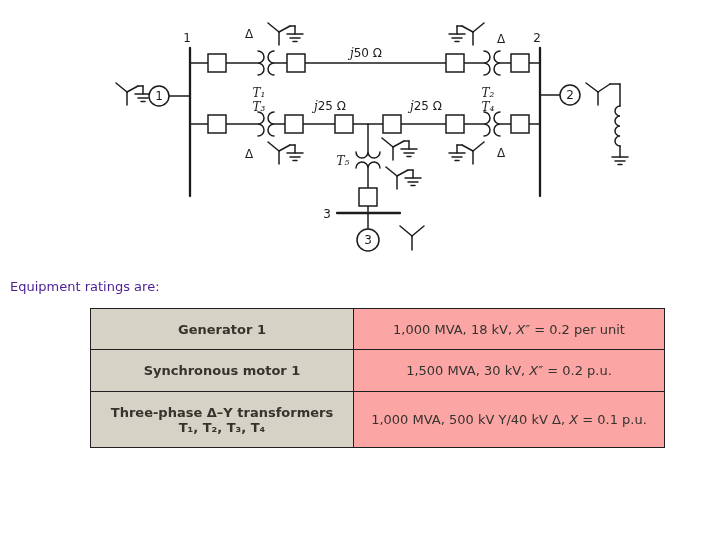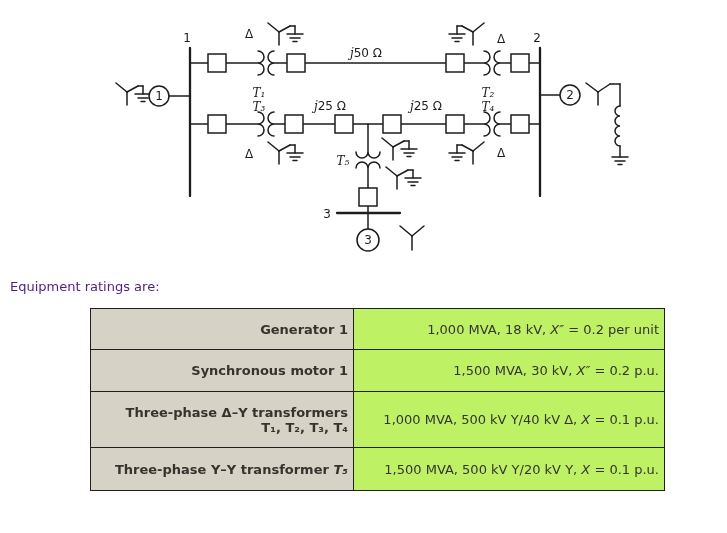--- a/index.html
+++ b/index.html
@@ -26,25 +26,25 @@
   .heading{
     position:absolute;left:10px;top:279px;
     font-size:13px;color:#4c1d95;
   }
   table.ratings{
     position:absolute;left:90px;top:308px;
     border-collapse:collapse;table-layout:fixed;
   }
   table.ratings td{
     border:1.5px solid var(--border);
-    padding:2px 5px;text-align:right;vertical-align:middle;
+    padding:2px 5px;text-align:center;vertical-align:middle;
     font-size:13px;color:var(--text);
   }
   td.lbl{width:252px;background:var(--label-bg);font-weight:bold;}
-  td.val{width:300px;background:#bef264;}
+  td.val{width:300px;background:#fca5a5;}
   tr.r1 td{height:36px;} tr.r2 td{height:38px;} tr.r3 td{height:37px;}
   tr.r4 td{height:51px;} tr.r5 td{height:38px;}
   .sym,.tail{font-style:italic;}
   .line2{}
   .line2:empty{display:none;}
 </style>
 </head>
 <body>
 
 <svg id="diagram" width="727" height="272" viewBox="0 0 727 272">
@@ -175,18 +175,14 @@
       <td class="val"><span>1,000 MVA, 18 kV, </span><span class="sym">X″</span><span> = 0.2 per unit</span></td>
     </tr>
     <tr class="r3">
       <td class="lbl"><span>Synchronous motor 1</span><span class="tail"></span></td>
       <td class="val"><span>1,500 MVA, 30 kV, </span><span class="sym">X″</span><span> = 0.2 p.u.</span></td>
     </tr>
     <tr class="r4">
       <td class="lbl"><span>Three-phase Δ–Y transformers</span><span class="tail"></span><div class="line2">T₁, T₂, T₃, T₄</div></td>
       <td class="val"><span>1,000 MVA, 500 kV Y/40 kV Δ, </span><span class="sym">X</span><span> = 0.1 p.u.</span></td>
     </tr>
-    <tr class="r5">
-      <td class="lbl"><span>Three-phase Y–Y transformer </span><span class="tail">T₅</span></td>
-      <td class="val"><span>1,500 MVA, 500 kV Y/20 kV Y, </span><span class="sym">X</span><span> = 0.1 p.u.</span></td>
-    </tr>
   </tbody>
 </table>
 
 </body></html>

